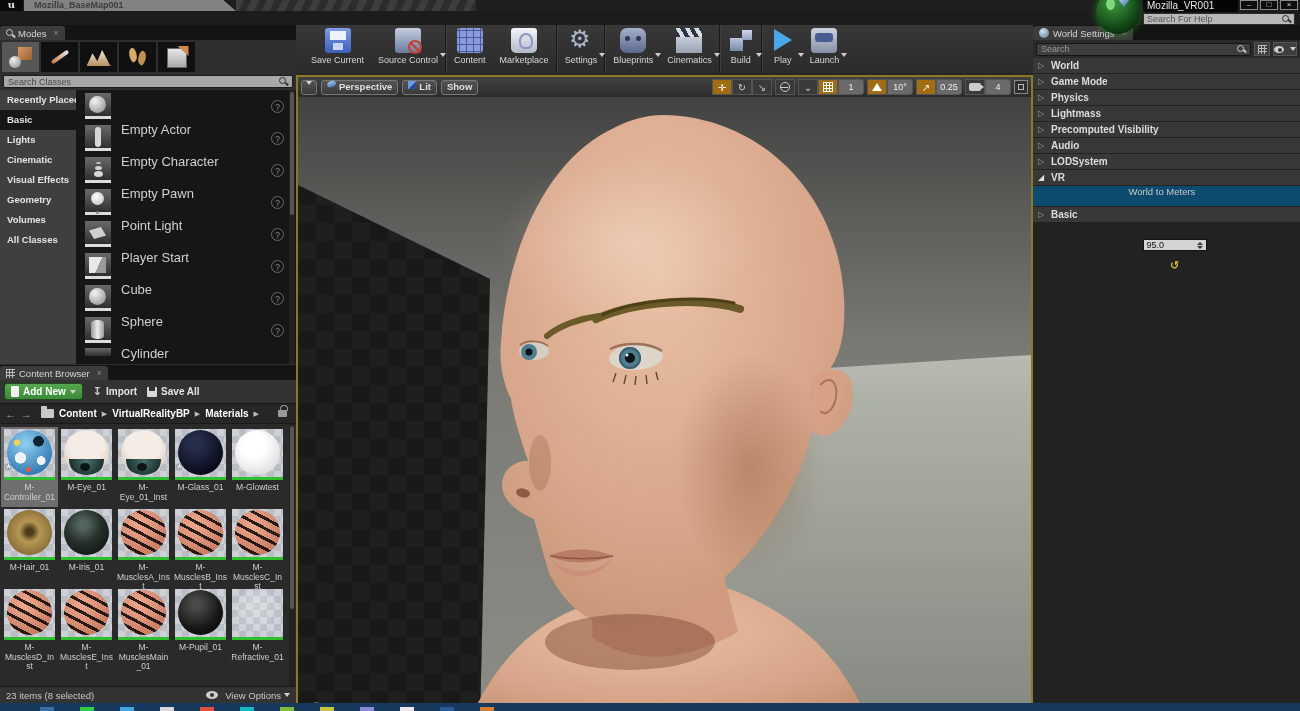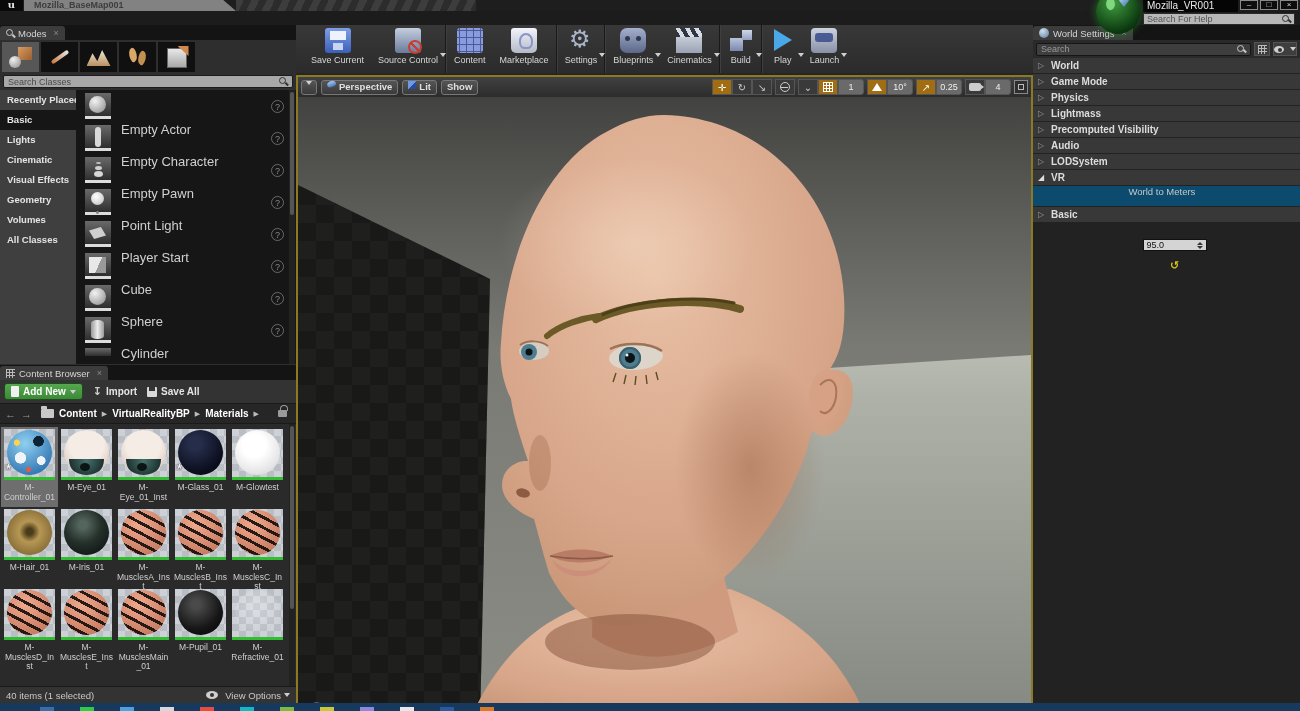--- a/index.html
+++ b/index.html
@@ -528,21 +528,21 @@
 
             </div>
             <div class="asset-name">M-Refractive_01</div>
           </div>
         </span>
       <div class="vscroll" style="height:100%">
           <i style="height:70%"></i>
         </div>
     </div>
     <div class="cb-status">
-      <span>40 items (1 selected)</span>
+      <span>23 items (8 selected)</span>
       <span class="view-options">
         <span class="eye-ic"></span>
         <span>View Options</span>
         <span class="caret"></span>
       </span>
     </div>
   </div>
 
   <div class="center-col">
     <div class="main-toolbar">

